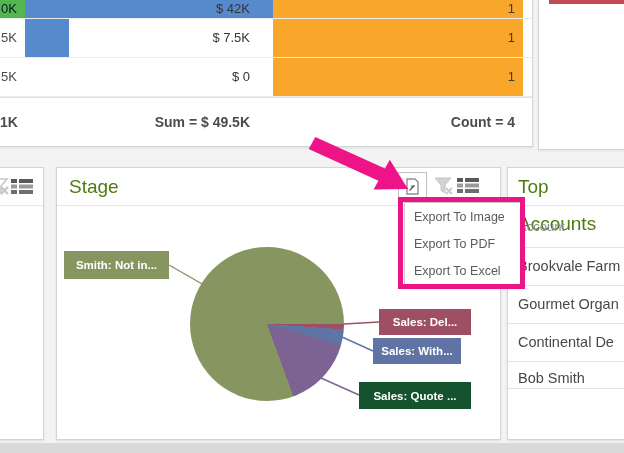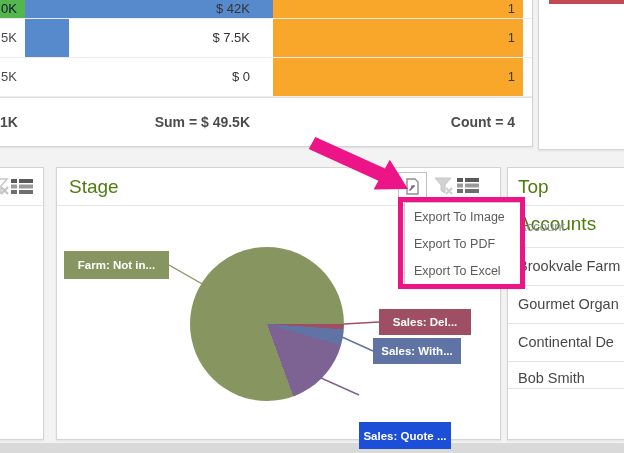--- a/index.html
+++ b/index.html
@@ -152,24 +152,24 @@
 
   <svg class="leader-svg">
     <line x1="112" y1="97" x2="147" y2="117" stroke-width="1.4" style="stroke: rgb(135, 150, 96);"></line>
     <line x1="287" y1="156" x2="322" y2="154" stroke-width="1.4" style="stroke: rgb(158, 79, 99);"></line>
     <line x1="285" y1="169" x2="316" y2="183" stroke-width="1.4" style="stroke: rgb(95, 116, 164);"></line>
     <line x1="264" y1="210" x2="302" y2="227" stroke-width="1.4" style="stroke: rgb(125, 99, 148);"></line>
   </svg>
 
   <div class="pie" id="pie" style="background: conic-gradient(from 90deg, rgb(158, 79, 99) 0deg, rgb(158, 79, 99) 4deg, rgb(95, 116, 164) 4deg, rgb(95, 116, 164) 16deg, rgb(125, 99, 148) 16deg, rgb(125, 99, 148) 70deg, rgb(135, 150, 96) 70deg, rgb(135, 150, 96) 360deg);"></div>
 
-  <div class="callout" style="left: 7px; top: 83px; width: 105px; height: 28px; background: rgb(135, 150, 96);">Farm: Not in...</div>
+  <div class="callout" style="left: 7px; top: 83px; width: 105px; height: 28px; background: rgb(135, 150, 96);">Smith: Not in...</div>
   <div class="callout" style="left: 322px; top: 141px; width: 92px; height: 26px; background: rgb(158, 79, 99);">Sales: Del...</div>
   <div class="callout" style="left: 316px; top: 170px; width: 88px; height: 26px; background: rgb(95, 116, 164);">Sales: With...</div>
-  <div class="callout" style="left: 302px; top: 214px; width: 92px; height: 27px; background: #1d4ed8; margin-top: 40px;">Sales: Quote ...</div>
+  <div class="callout" style="left: 302px; top: 214px; width: 112px; height: 27px; background: #14532d;">Sales: Quote ...</div>
 </div>
 
 <div class="panel" id="top-accounts-panel">
   <div class="panel-header">
     <div class="panel-title" style="left:10px;">Top Accounts</div>
   </div>
   <div class="col-header">Account</div>
   <div class="ta-row">Brookvale Farm</div>
   <div class="ta-row">Gourmet Organ</div>
   <div class="ta-row">Continental De</div>

